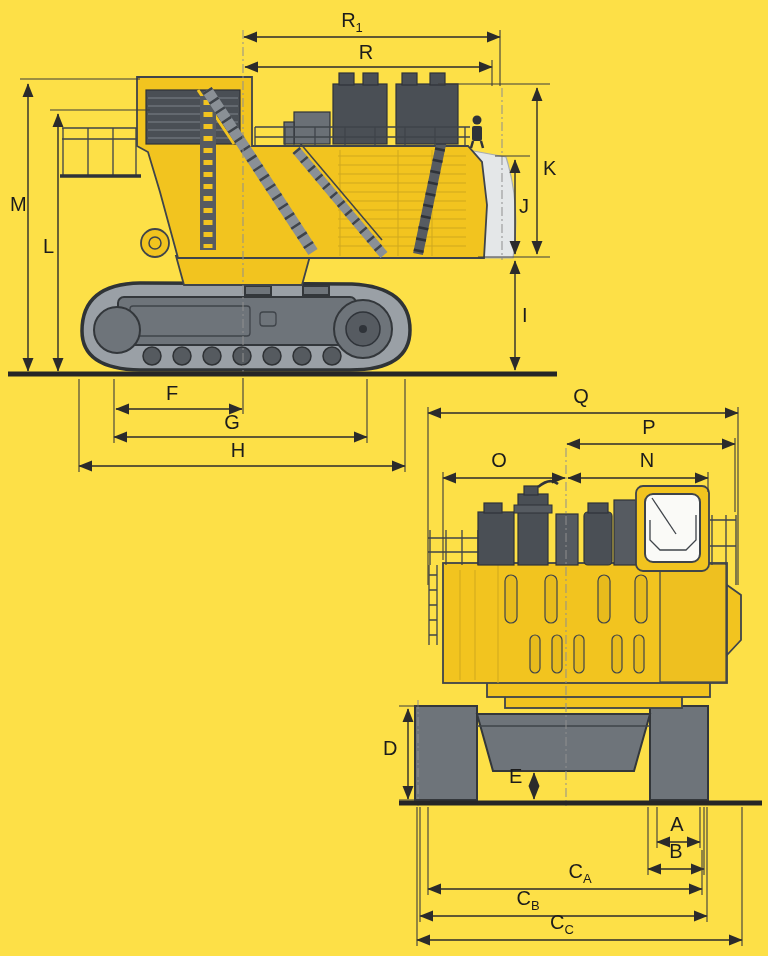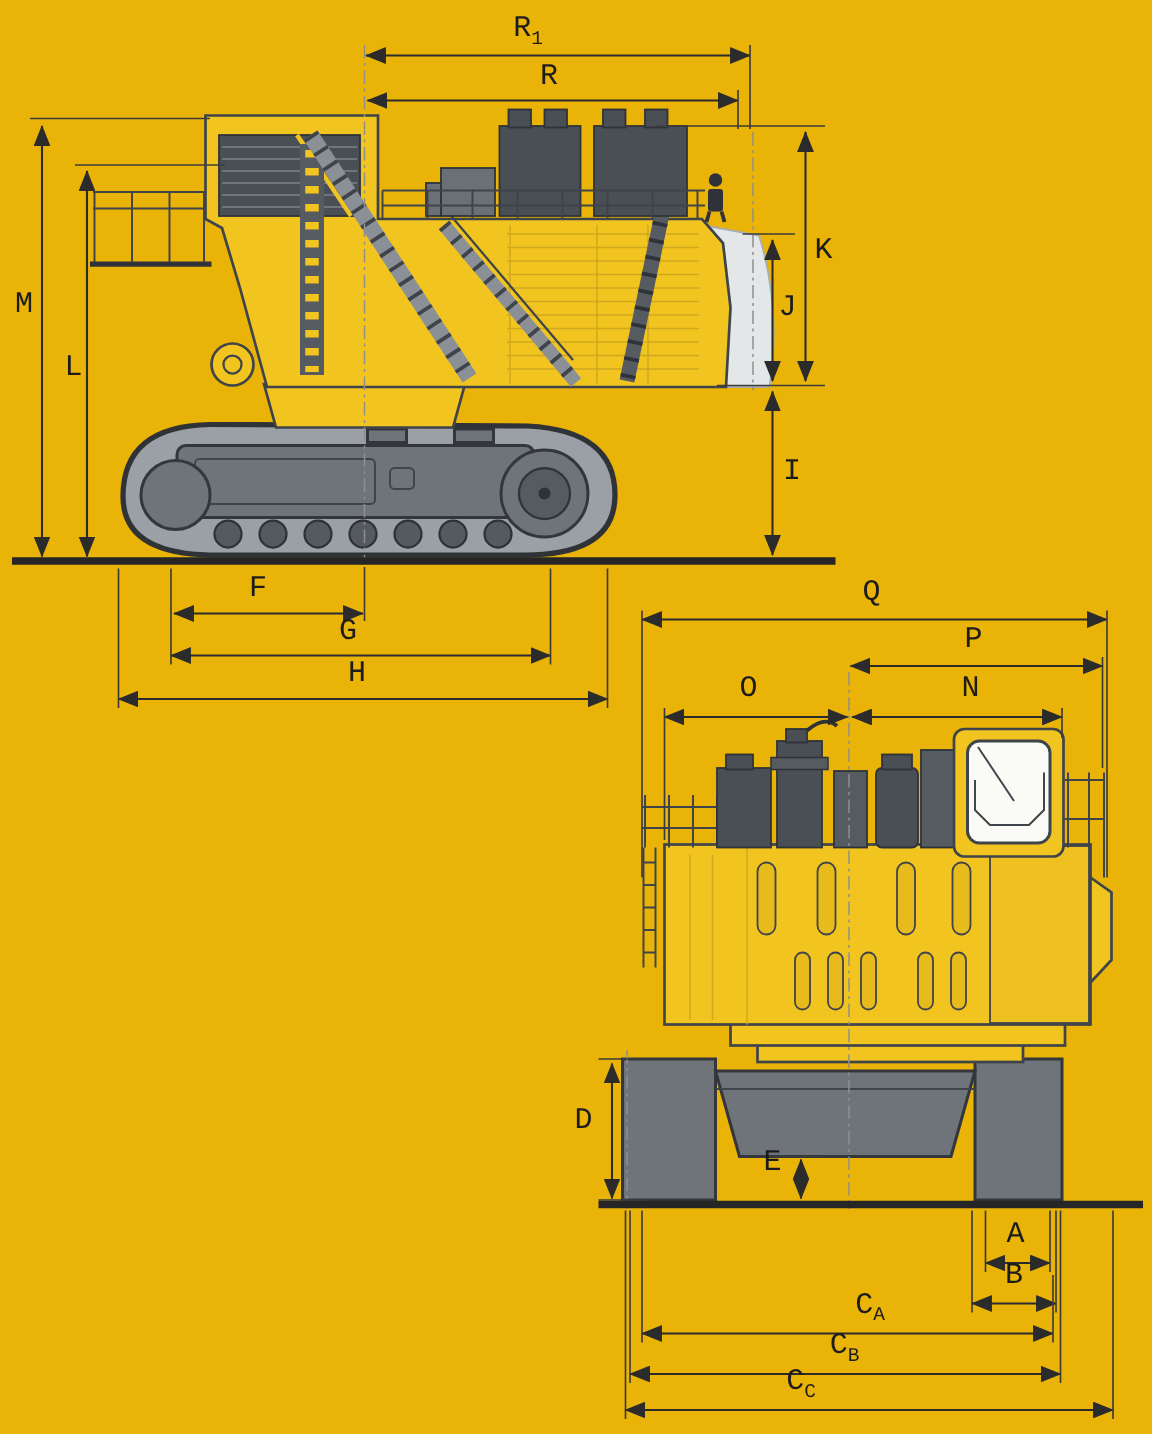--- a/index.html
+++ b/index.html
@@ -1,17 +1,17 @@
 <!DOCTYPE html>
 <html><head>
 <meta charset="utf-8">
 <style>
   html,body{margin:0;padding:0;background:#ffffff;}
-  #stage{position:relative;width:768px;height:956px;background:#eab308;overflow:hidden;
-         font-family:Liberation Mono, monospace;}
+  #stage{position:relative;width:768px;height:956px;background:#fde047;overflow:hidden;
+         font-family:Liberation Sans, sans-serif;}
   #stage svg{position:absolute;left:0;top:0;}
   .dim-label{position:absolute;font-size:20px;line-height:20px;color:#1c1c1c;white-space:nowrap;}
   .ctr{transform:translateX(-50%);}
   .dim-label sub{font-size:13px;line-height:10px;}
   
   .dim{stroke:#2b2b2b;stroke-width:1.4;}
   .ext{stroke:#3c3c3c;stroke-width:1.1;}
   .cl{stroke:#8f8f8f;stroke-width:1;stroke-dasharray:9 3 2 3;}
   .ground{stroke:#262626;stroke-width:5;}
   .yl{fill:#F2C41F;stroke:#3f444a;stroke-width:1.8;}
@@ -228,16 +228,16 @@
 
 <div class="dim-label ctr" style="left:581px;top:386px"><span>Q</span></div>
 <div class="dim-label ctr" style="left:649px;top:417px"><span>P</span></div>
 <div class="dim-label ctr" style="left:499px;top:450px"><span>O</span></div>
 <div class="dim-label ctr" style="left:647px;top:450px"><span>N</span></div>
 <div class="dim-label" style="left:383px;top:738px"><span>D</span></div>
 <div class="dim-label" style="left:509px;top:766px"><span>E</span></div>
 <div class="dim-label ctr" style="left:677px;top:814px"><span>A</span></div>
 <div class="dim-label ctr" style="left:676px;top:841px"><span>B</span></div>
 <div class="dim-label ctr" style="left:580px;top:861px"><span>C</span><sub>A</sub></div>
-<div class="dim-label ctr" style="left:563px;top:888px"><span>C</span><sub>B</sub></div>
-<div class="dim-label ctr" style="left:534px;top:912px"><span>C</span><sub>C</sub></div>
+<div class="dim-label ctr" style="left:528px;top:888px"><span>C</span><sub>B</sub></div>
+<div class="dim-label ctr" style="left:562px;top:912px"><span>C</span><sub>C</sub></div>
 
 </div>
 
 </body></html>

